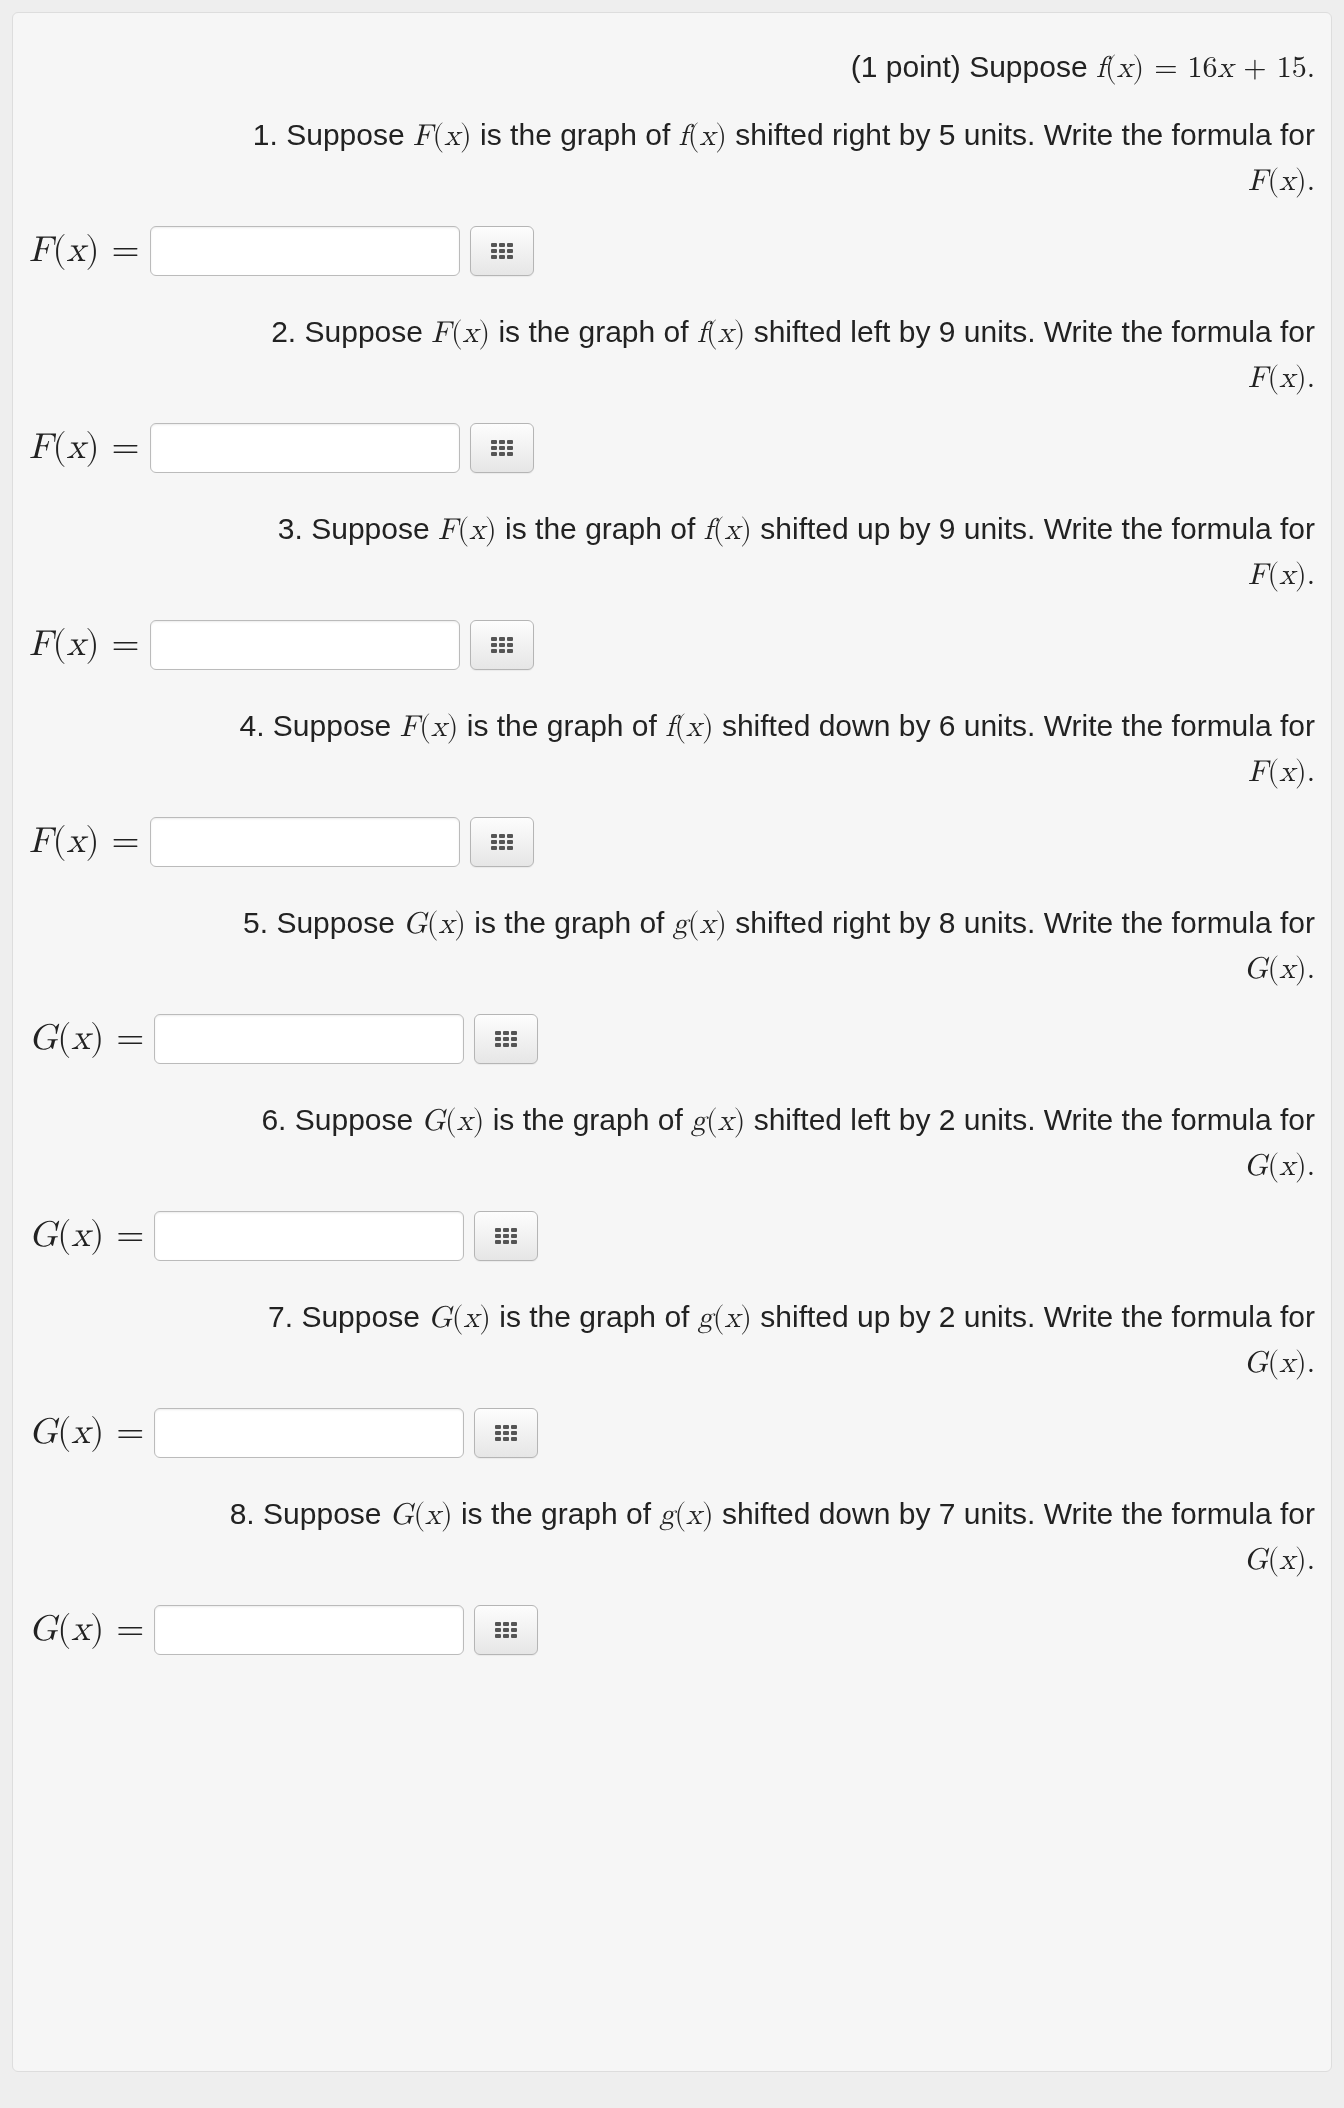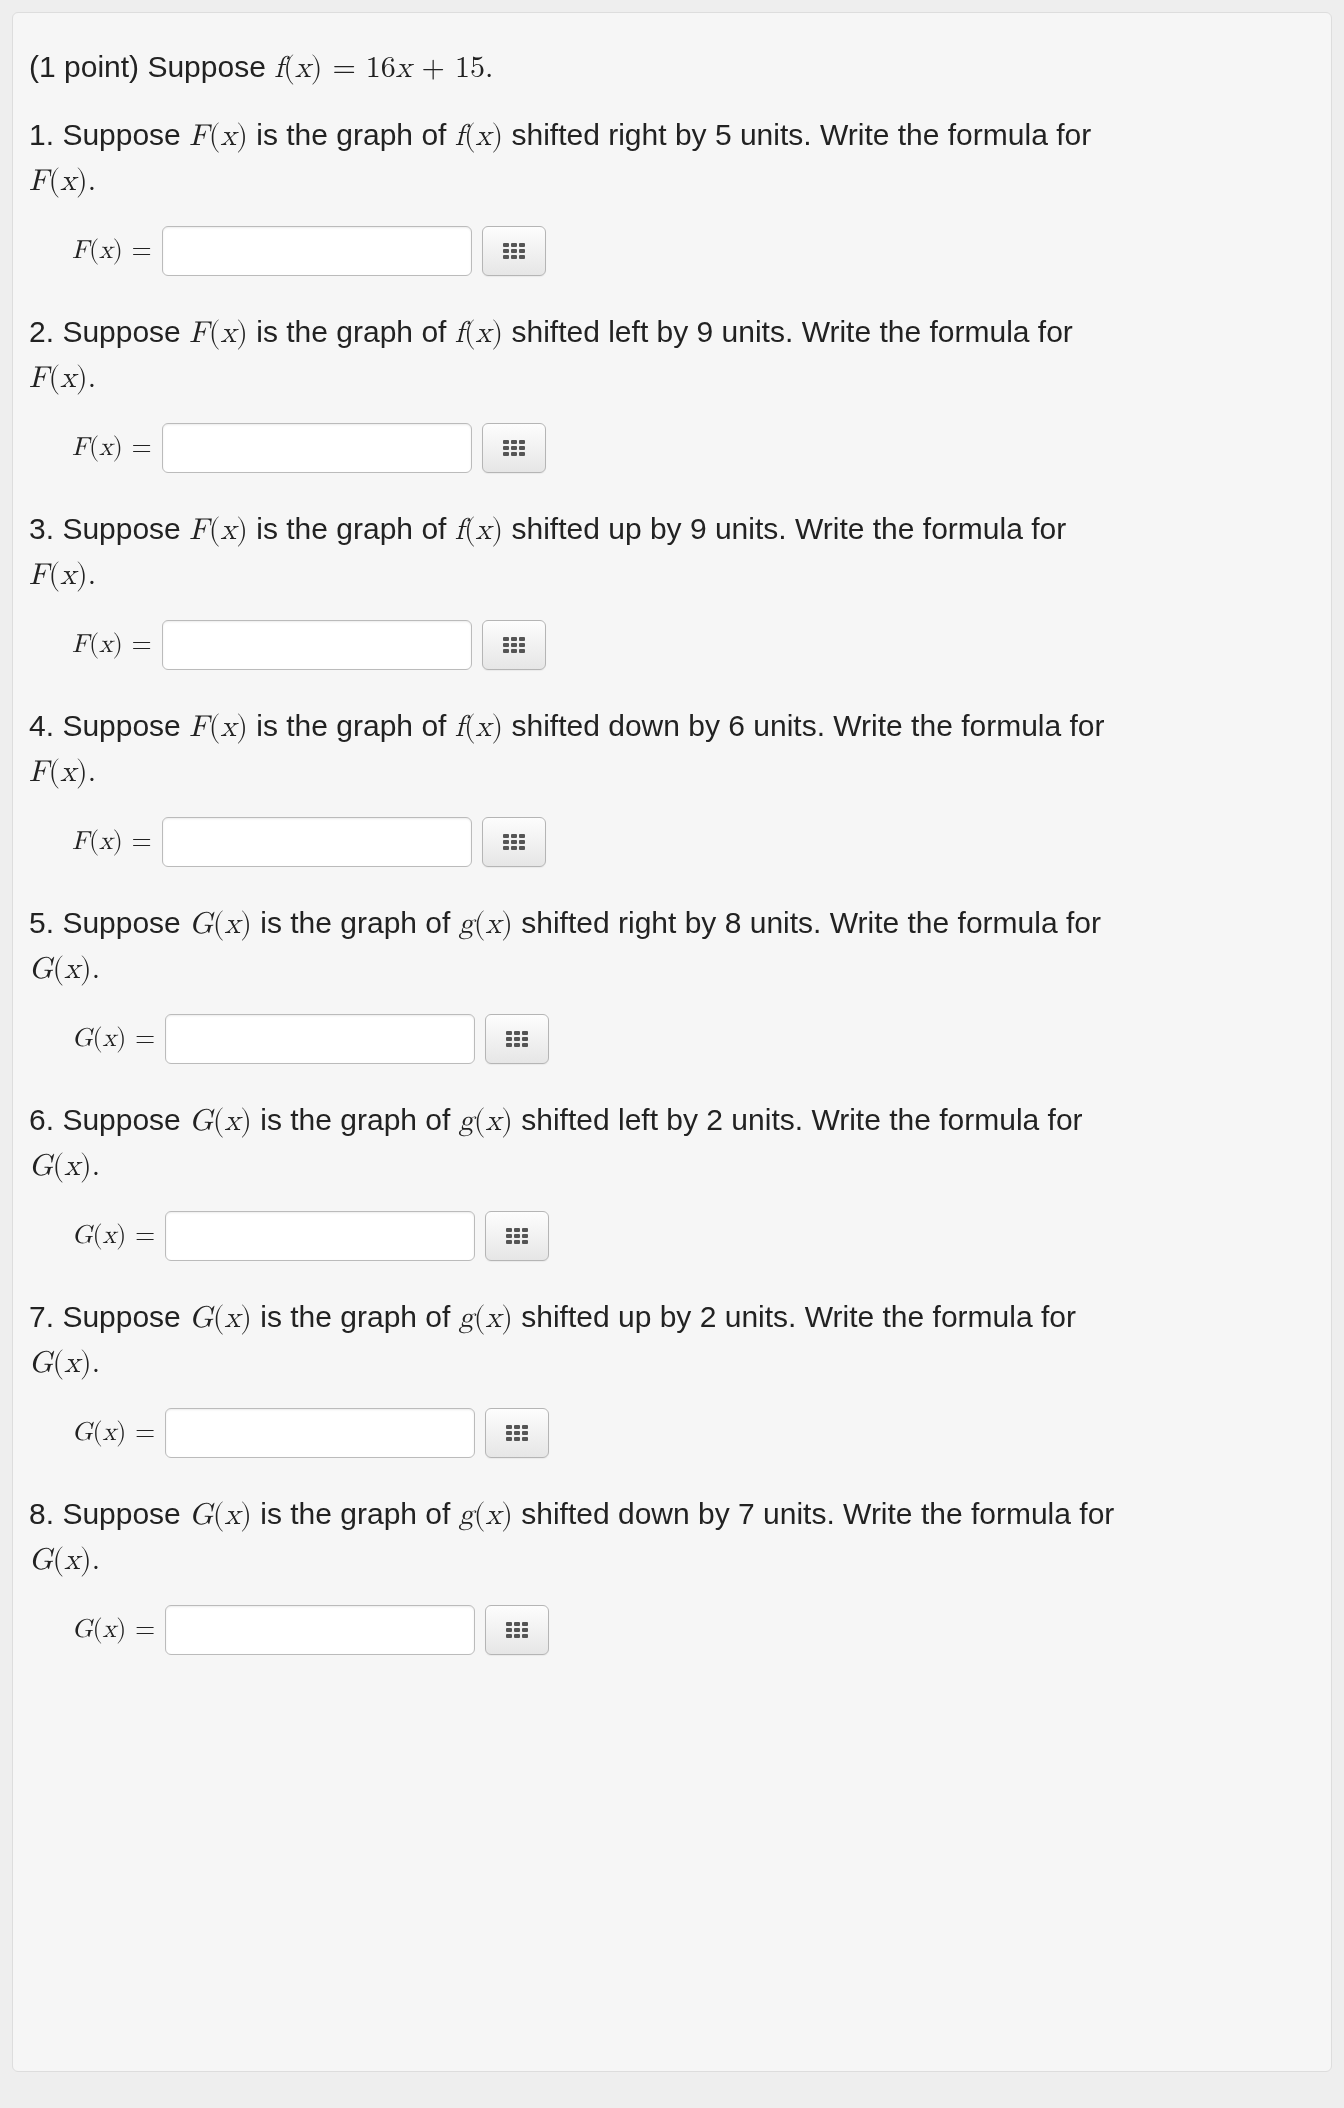--- a/index.html
+++ b/index.html
@@ -15,35 +15,35 @@
     border: 1px solid #ddd;
     border-radius: 6px;
     margin: 12px;
     padding: 18px 16px 28px 16px;
     min-height: 2060px;
   }
   .line {
     font-size: 30px;
     line-height: 1.45;
     margin: 14px 0 22px 0;
+    text-align: right;
   }
   .math {
     font-family: "Cambria Math", "STIXGeneral", "Latin Modern Math", Georgia, serif;
   }
   .mi { font-style: italic; }
   .answer-row {
     display: flex;
     align-items: center;
     gap: 10px;
     margin: 18px 0 34px 0;
   }
   .answer-label {
-    font-size: 26px;
+    font-size: 36px;
     font-family: "Cambria Math", "STIXGeneral", "Latin Modern Math", Georgia, serif;
-    margin-left: 43px;
   }
   input.answer {
     height: 50px;
     width: 310px;
     border: 1px solid #bbb;
     border-radius: 6px;
     background: #fff;
     font-size: 24px;
     padding: 4px 10px;
     box-shadow: inset 0 1px 2px rgba(0,0,0,0.08);

